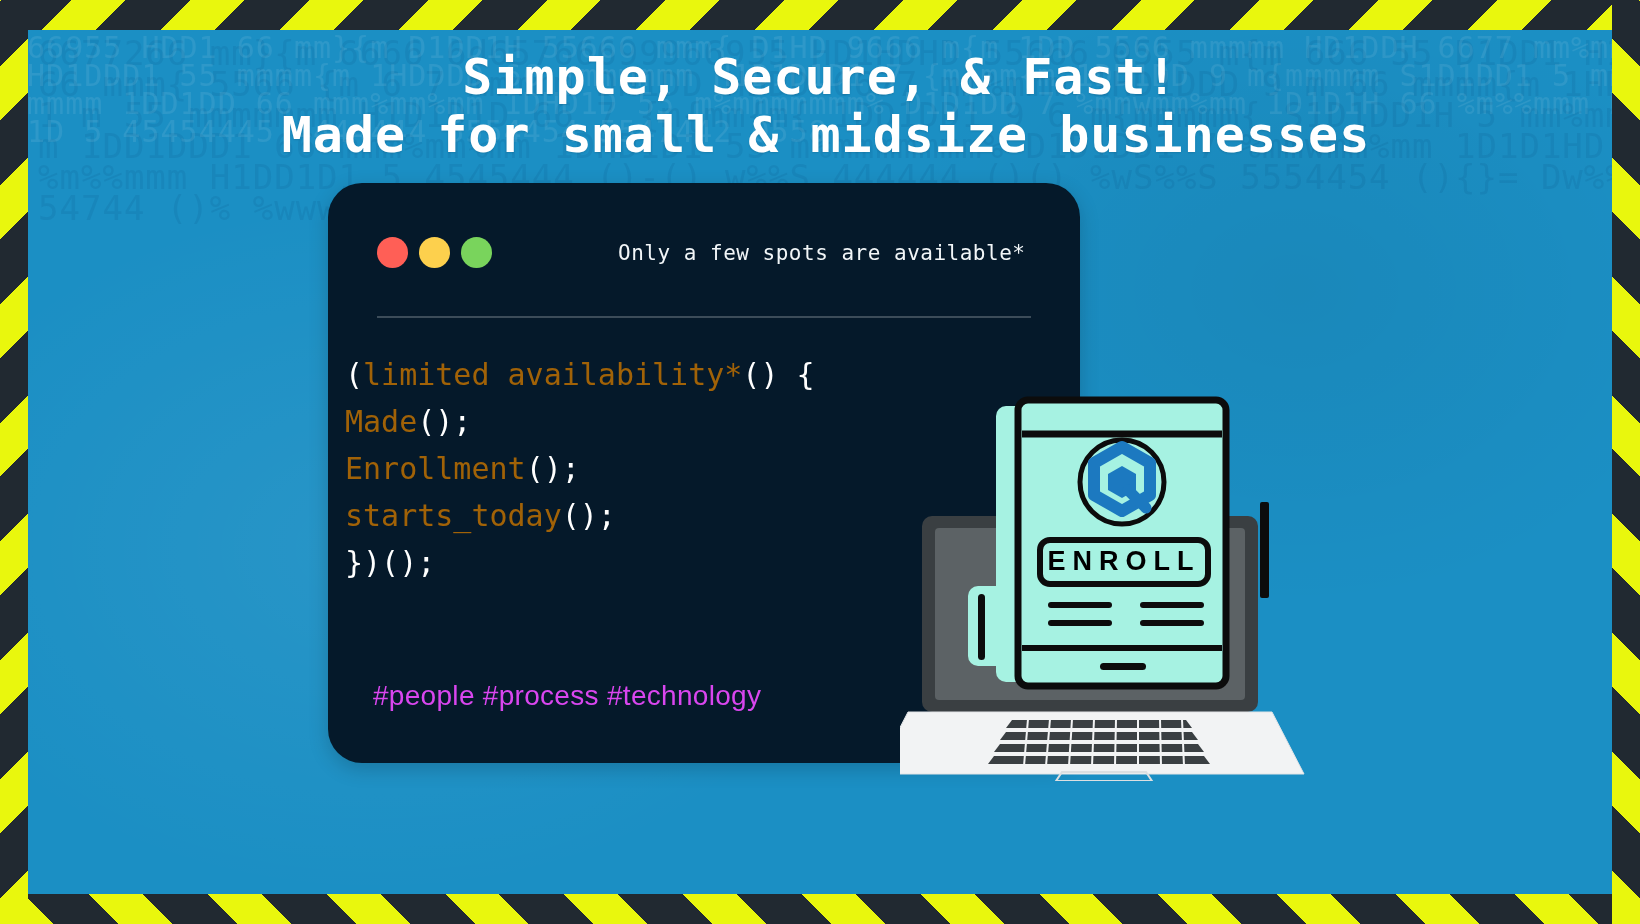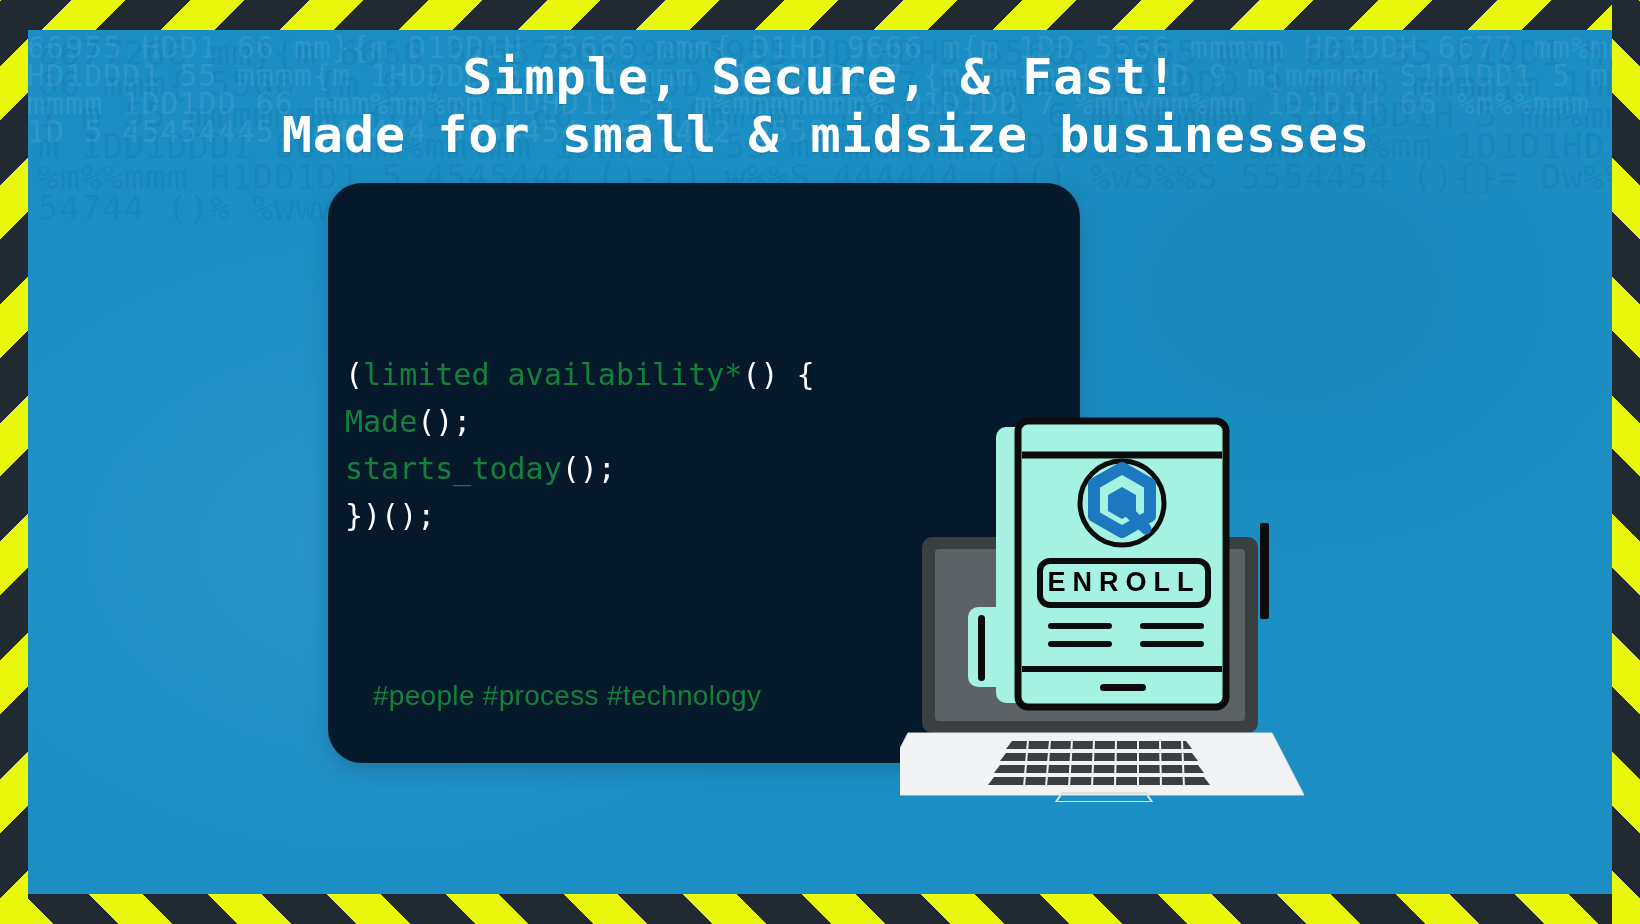--- a/index.html
+++ b/index.html
@@ -155,39 +155,39 @@
     left: 17px;
     top: 168px;
     width: 720px;
     font-family: "DejaVu Sans Mono", monospace;
     font-size: 30px;
     line-height: 47px;
     color: #ffffff;
     white-space: nowrap;
   }
   .code-line { display: block; }
-  .tok-y { color: #15803d; margin-top: 48px; }
+  .tok-y { color: #a16207; margin-top: 48px; }
   .tok-w { color: #ffffff; }
 
   .hashtags {
     position: absolute;
     left: 45px;
     top: 497px;
     font-family: "Liberation Sans", sans-serif;
     font-size: 28px;
-    color: #15803d;
+    color: #d946ef;
     letter-spacing: 0.3px;
     white-space: nowrap;
   }
 
   
   .laptop {
     position: absolute;
     left: 900px;
-    top: 397px;
+    top: 376px;
     width: 430px;
     height: 405px;
     z-index: 7;
     text-align: right;
   }
   .laptop svg { display: block; }
   .enroll-text {
     font-family: "Liberation Sans", sans-serif;
     font-weight: bold;
     font-size: 27px;
@@ -210,24 +210,34 @@
   <div class="hazard bottom"></div>
   <div class="hazard left"></div>
   <div class="hazard right"></div>
 
   <div class="headline">
     <span>Simple, Secure, &amp; Fast!</span>
     <span class="l2">Made for small &amp; midsize businesses</span>
   </div>
 
   <div class="code-window">
+    <div class="win-bar">
+      <div class="dots">
+        <span class="dot red"></span>
+        <span class="dot yellow"></span>
+        <span class="dot green"></span>
+      </div>
+      <div class="win-title">Only a few spots are available*</div>
+      <div class="win-divider"></div>
+    </div>
 
     <div class="code-body">
         <span class="code-line"><span class="tok-w">(</span><span class="tok-y">limited availability*</span><span class="tok-w">() {</span></span>
         <span class="code-line"><span class="tok-y">Made</span><span class="tok-w">();</span></span>
+        <span class="code-line"><span class="tok-y">Enrollment</span><span class="tok-w">();</span></span>
         <span class="code-line"><span class="tok-y">starts_today</span><span class="tok-w">();</span></span>
         <span class="code-line"><span class="tok-w">})();</span></span>
       </div>
 
     <div class="hashtags">#people #process #technology</div>
   </div>
 
   <div class="laptop">
     <svg width="430" height="405" viewBox="0 0 430 405" xmlns="http://www.w3.org/2000/svg">
 

